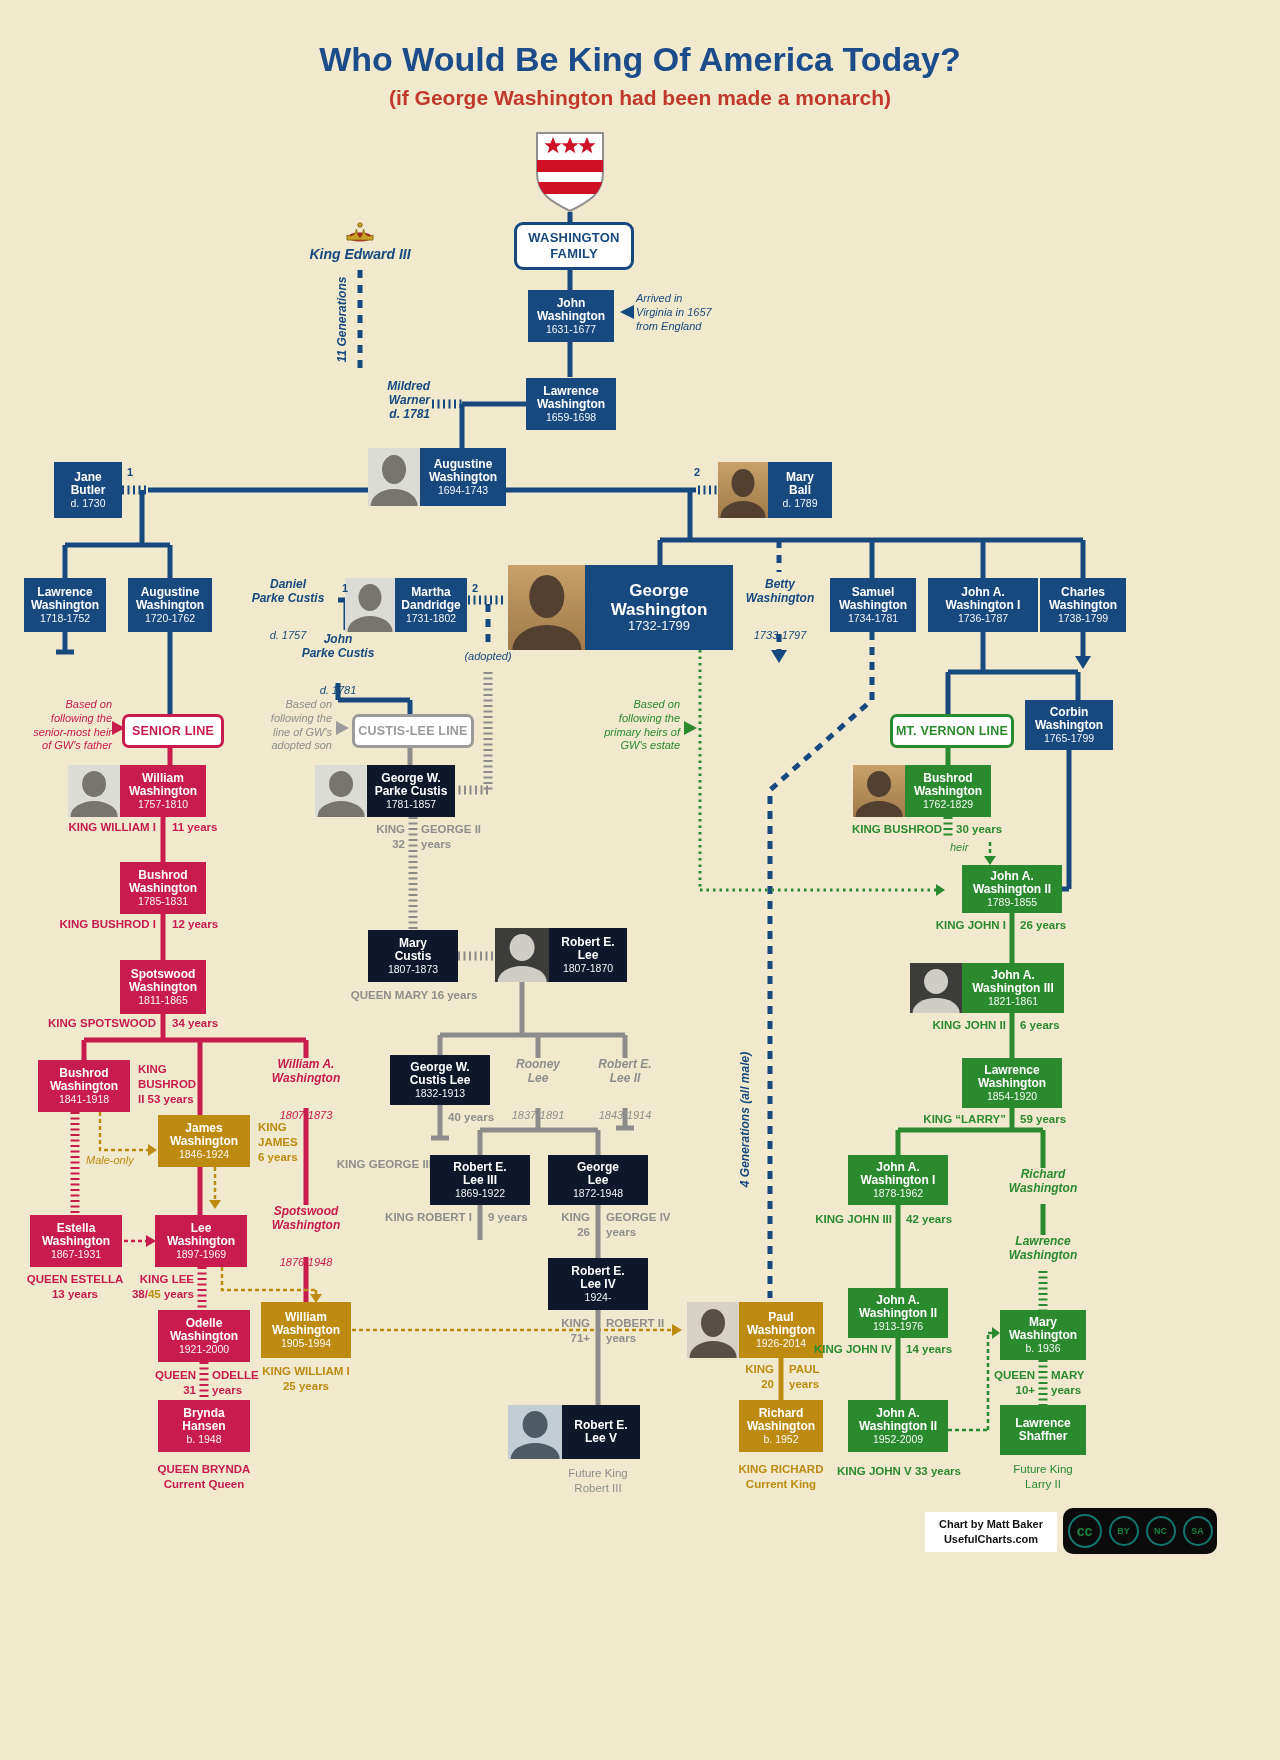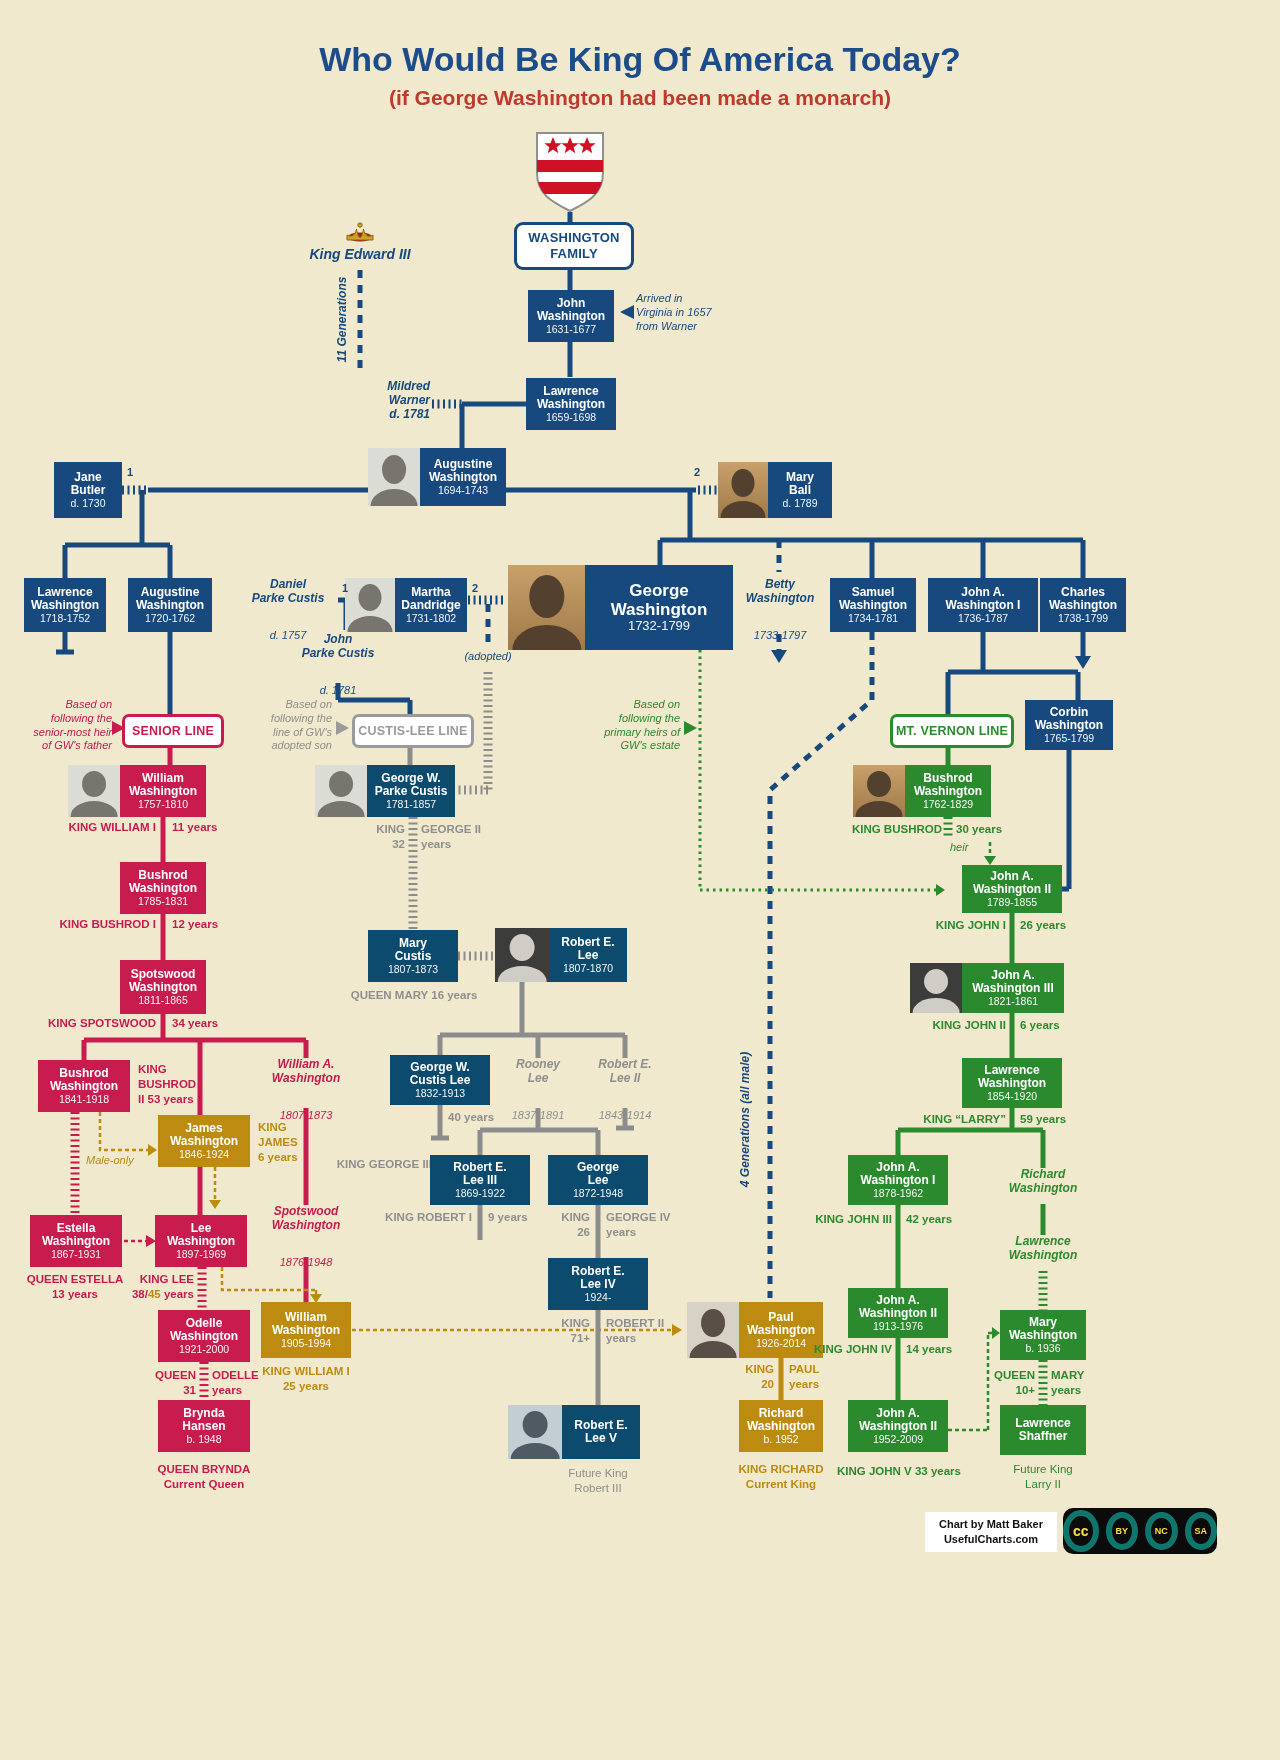--- a/index.html
+++ b/index.html
@@ -7,21 +7,21 @@
           font-family:"Liberation Sans",sans-serif;}
   .abs{position:absolute;box-sizing:border-box;}
   svg.wires{position:absolute;left:0;top:0;z-index:1;}
   .el{z-index:2;}
   
   .box{position:absolute;z-index:2;box-sizing:border-box;color:#fff;text-align:center;
        display:flex;flex-direction:column;justify-content:center;line-height:1.12;padding:2px;}
   .box .nm{font-weight:bold;font-size:12px;}
   .box .nm span{display:block;}
   .box .dt{font-size:10.5px;font-weight:normal;opacity:.95;}
-  .navy{background:#17497e;} .crimson{background:#c81b4e;} .grayb{background:#0c4a6e;}
+  .navy{background:#17497e;} .crimson{background:#c81b4e;} .grayb{background:#0f172a;}
   .greenb{background:#2c8a2e;} .goldb{background:#bd8b10;}
   .big .nm{font-size:17px;} .big .dt{font-size:13px;}
   
   .tl{position:absolute;z-index:2;text-align:center;line-height:1.15;font-style:italic;}
   .tl .nm{font-weight:bold;font-size:12px;display:block;}
   .tl .dt{font-size:11px;display:block;margin-top:23px;}
   .tc-n{color:#17497e;} .tc-c{color:#c81b4e;} .tc-gy{color:#8e8e8e;}
   .tc-g{color:#2c8a2e;} .tc-gd{color:#bd8b10;}
   
   .linebox{position:absolute;z-index:3;background:#fff;border:3px solid;border-radius:7px;
@@ -50,21 +50,21 @@
   .p-dark{background:#3c3c3a;--bust:#cfcdc6;}
   .p-photo{background:#c2cdd4;--bust:#4e5a64;}
   .p-suit{background:#d8d2c6;--bust:#5a4f46;}
   
   .title{position:absolute;z-index:2;width:100%;text-align:center;font-weight:bold;}
   
   .credit{position:absolute;z-index:2;background:#fff;color:#111;font-weight:bold;font-size:11px;
           line-height:1.35;display:flex;flex-direction:column;justify-content:center;text-align:center;}
   .ccbadge{position:absolute;z-index:2;background:#0b0b0b;border-radius:10px;display:flex;
            align-items:center;justify-content:center;gap:7px;}
-  .cc-circle{border:6px solid #0f766e;border-radius:50%;color:#fde047;font-weight:bold;
+  .cc-circle{border:2px solid #0f766e;border-radius:50%;color:#15803d;font-weight:bold;
              display:flex;align-items:center;justify-content:center;}
 </style>
 </head>
 <body>
 
 <div id="canvas">
 
 <svg class="wires" width="1280" height="1760" viewBox="0 0 1280 1760">
 
   <g stroke="#17497e" stroke-width="5" fill="none">
@@ -209,21 +209,21 @@
 <div class="box navy" style="left:528px;top:290px;width:86px;height:52px">
   <div class="nm">
         <span>John</span>
         <span>Washington</span>
       </div>
   <div class="dt">1631-1677</div>
 </div>
 <div class="note tc-n" style="left:636px;top:292px;width:86px">
   <span>Arrived in</span>
       <span>Virginia in 1657</span>
-      <span>from Warner</span>
+      <span>from England</span>
 </div>
 <div class="box navy" style="left:526px;top:378px;width:90px;height:52px">
   <div class="nm">
         <span>Lawrence</span>
         <span>Washington</span>
       </div>
   <div class="dt">1659-1698</div>
 </div>
 <div class="tl tc-n" style="left:330px;top:380px;width:100px;text-align:right">
   <span class="nm">Mildred</span>

